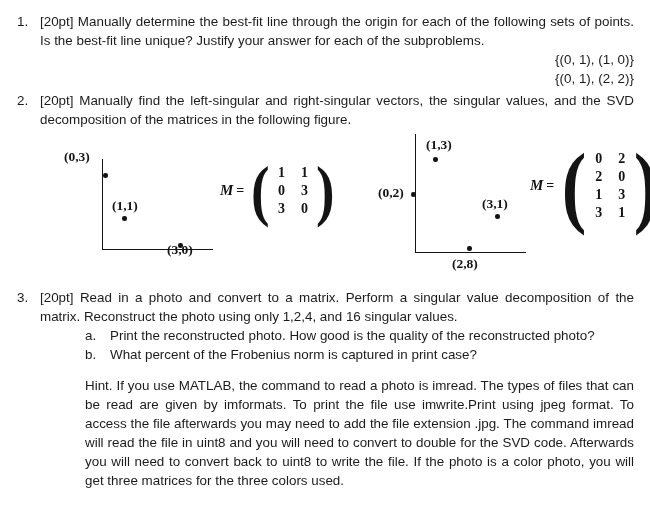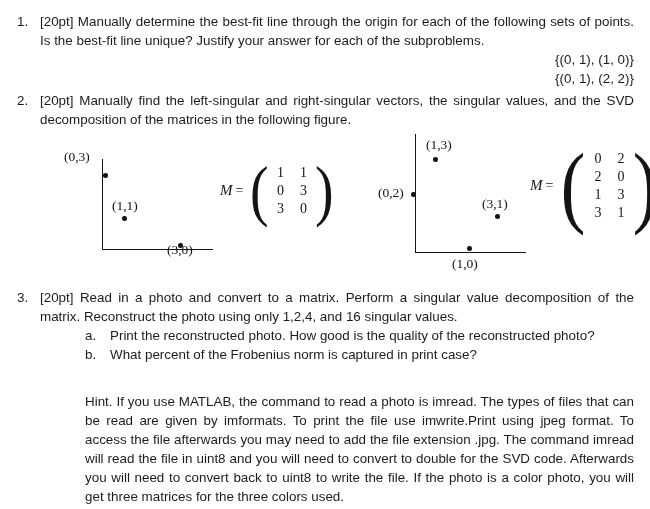--- a/index.html
+++ b/index.html
@@ -21,20 +21,21 @@
   .setline { text-align:right; }
 
   
   .figure {
     position:relative;
     height:152px;
     margin:2px 0 4px 0;
     font-family:"Liberation Serif", serif;
     font-size:13.5px;
     color:#141414;
+    font-weight:bold;
   }
   .plot { position:absolute; }
   .axis {
     position:absolute;
     border-left:1.4px solid #141414;
     border-bottom:1.4px solid #141414;
   }
   .dot {
     position:absolute;
     width:4.5px; height:4.5px;
@@ -62,21 +63,21 @@
     row-gap:1px;
     justify-items:center;
     font-size:14px;
     line-height:17px;
     margin:0 3px;
   }
 
   
   .subitem { display:flex; margin-left:45px; text-align:left; }
   .sublbl { flex:0 0 25px; width:25px; }
-  .hint { margin-left:45px; margin-top:28px; text-align:justify; }
+  .hint { margin-left:45px; margin-top:12px; text-align:justify; }
 </style>
 </head>
 <body>
 
 <div class="page">
 
   <div class="problem">
     <div class="pnum">1.</div>
     <div class="ptext">
       <div>[20pt] Manually determine the best-fit line through the origin for each of the following sets of points. Is the best-fit line unique? Justify your answer for each of the subproblems.</div>
@@ -119,21 +120,21 @@
 
     <div class="plot" style="left:350px; top:0px; width:168px; height:145px;">
       <div class="axis" style="left:48px; top:2px; width:110px; height:118px;"></div>
       <span class="plbl" style="left:59px; top:3px;">(1,3)</span>
       <span class="dot" style="left:66px; top:25px;"></span>
       <span class="plbl" style="left:11px; top:51px;">(0,2)</span>
       <span class="dot" style="left:44px; top:60px;"></span>
       <span class="plbl" style="left:115px; top:62px;">(3,1)</span>
       <span class="dot" style="left:128px; top:82px;"></span>
       <span class="dot" style="left:100px; top:114px;"></span>
-      <span class="plbl" style="left:85px; top:122px;">(1,0)</span>
+      <span class="plbl" style="left:85px; top:122px;">(2,8)</span>
     </div>
 
     <div class="matrix" style="left:513px; top:18px;">
       <span class="mvar">M</span>
       <span class="meq">=</span>
       <span class="paren paren4">(</span>
       <span class="cells">
         <span>0</span>
         <span>2</span>
         <span>2</span>

